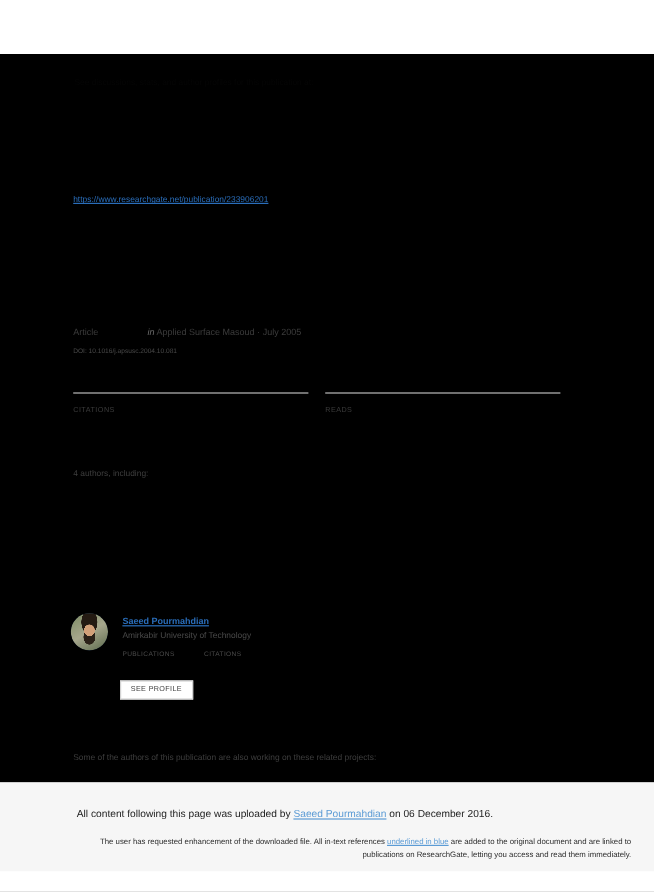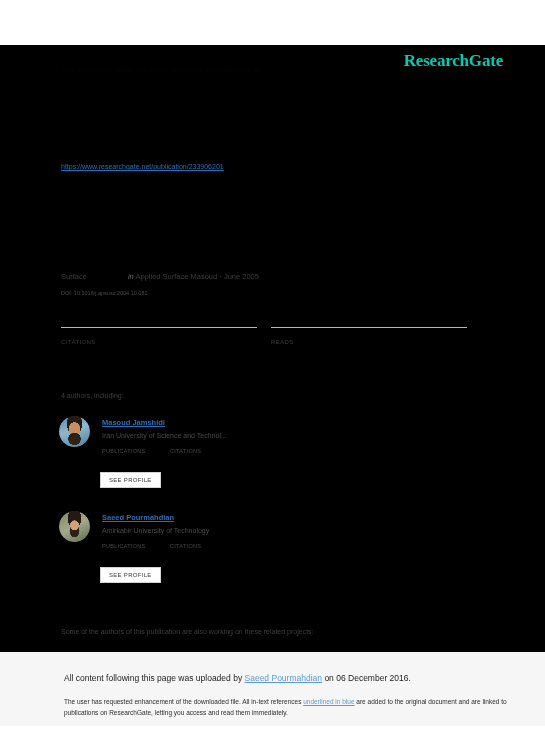--- a/index.html
+++ b/index.html
@@ -282,20 +282,21 @@
     white-space: nowrap;
     cursor: pointer;
   }
 
   
   .footer {
     position: absolute;
     left: 0; top: 652px;
     width: 545px; height: 74px;
     background: #f6f6f6;
+    text-align: right;
   }
   .footer-line1 {
     position: absolute;
     left: 64px; top: 21px;
     font-size: 8.5px;
     color: #222222;
     white-space: nowrap;
   }
   .footer-line1 .lnk { color: #5b9bd5; }
   .footer-note {
@@ -313,70 +314,51 @@
 </style>
 </head>
 <body>
 
 <div id="page">
 
   <div class="top-white"></div>
 
   <div class="dark-body">
 
-    <div class="brand">ResearchGate</div>
 
     <div class="hidden-intro">See discussions, stats, and author profiles for this publication at:</div>
 
     <a class="url-link" href="#">https://www.researchgate.net/publication/233906201</a>
 
     <div class="title-zone"></div>
 
     <div class="article-line">
-      <span>Surface</span>
+      <span>Article</span>
       <span class="in-word">in</span>
       <span>Applied Surface Masoud</span>
       <span>·</span>
-      <span>June 2005</span>
+      <span>July 2005</span>
     </div>
 
     <div class="doi-line">DOI: 10.1016/j.apsusc.2004.10.081</div>
 
     <div class="stat stat-citations">
       <div class="rule"></div>
       <div class="num"></div>
       <div class="lbl">CITATIONS</div>
     </div>
 
     <div class="stat stat-reads">
       <div class="rule"></div>
       <div class="num"></div>
       <div class="lbl">READS</div>
     </div>
 
     <div class="authors-heading">4 authors, including:</div>
 
-    <div class="author author-a">
-      <div class="avatar avatar-1">
-          <div class="face"></div>
-        </div>
-      <a class="author-name" href="#">Masoud Jamshidi</a>
-      <div class="author-affil">Iran University of Science and Technol...</div>
-      <div class="author-stats">
-        <div class="col c1">
-          <div class="n"></div>
-          <div class="t">PUBLICATIONS</div>
-        </div>
-        <div class="col c2">
-          <div class="n"></div>
-          <div class="t">CITATIONS</div>
-        </div>
-      </div>
-      <div class="see-profile">SEE PROFILE</div>
-    </div>
 
 
     <div class="author author-c">
       <div class="avatar avatar-3">
           <div class="face"></div>
         </div>
       <a class="author-name" href="#">Saeed Pourmahdian</a>
       <div class="author-affil">Amirkabir University of Technology</div>
       <div class="author-stats">
         <div class="col c1">

